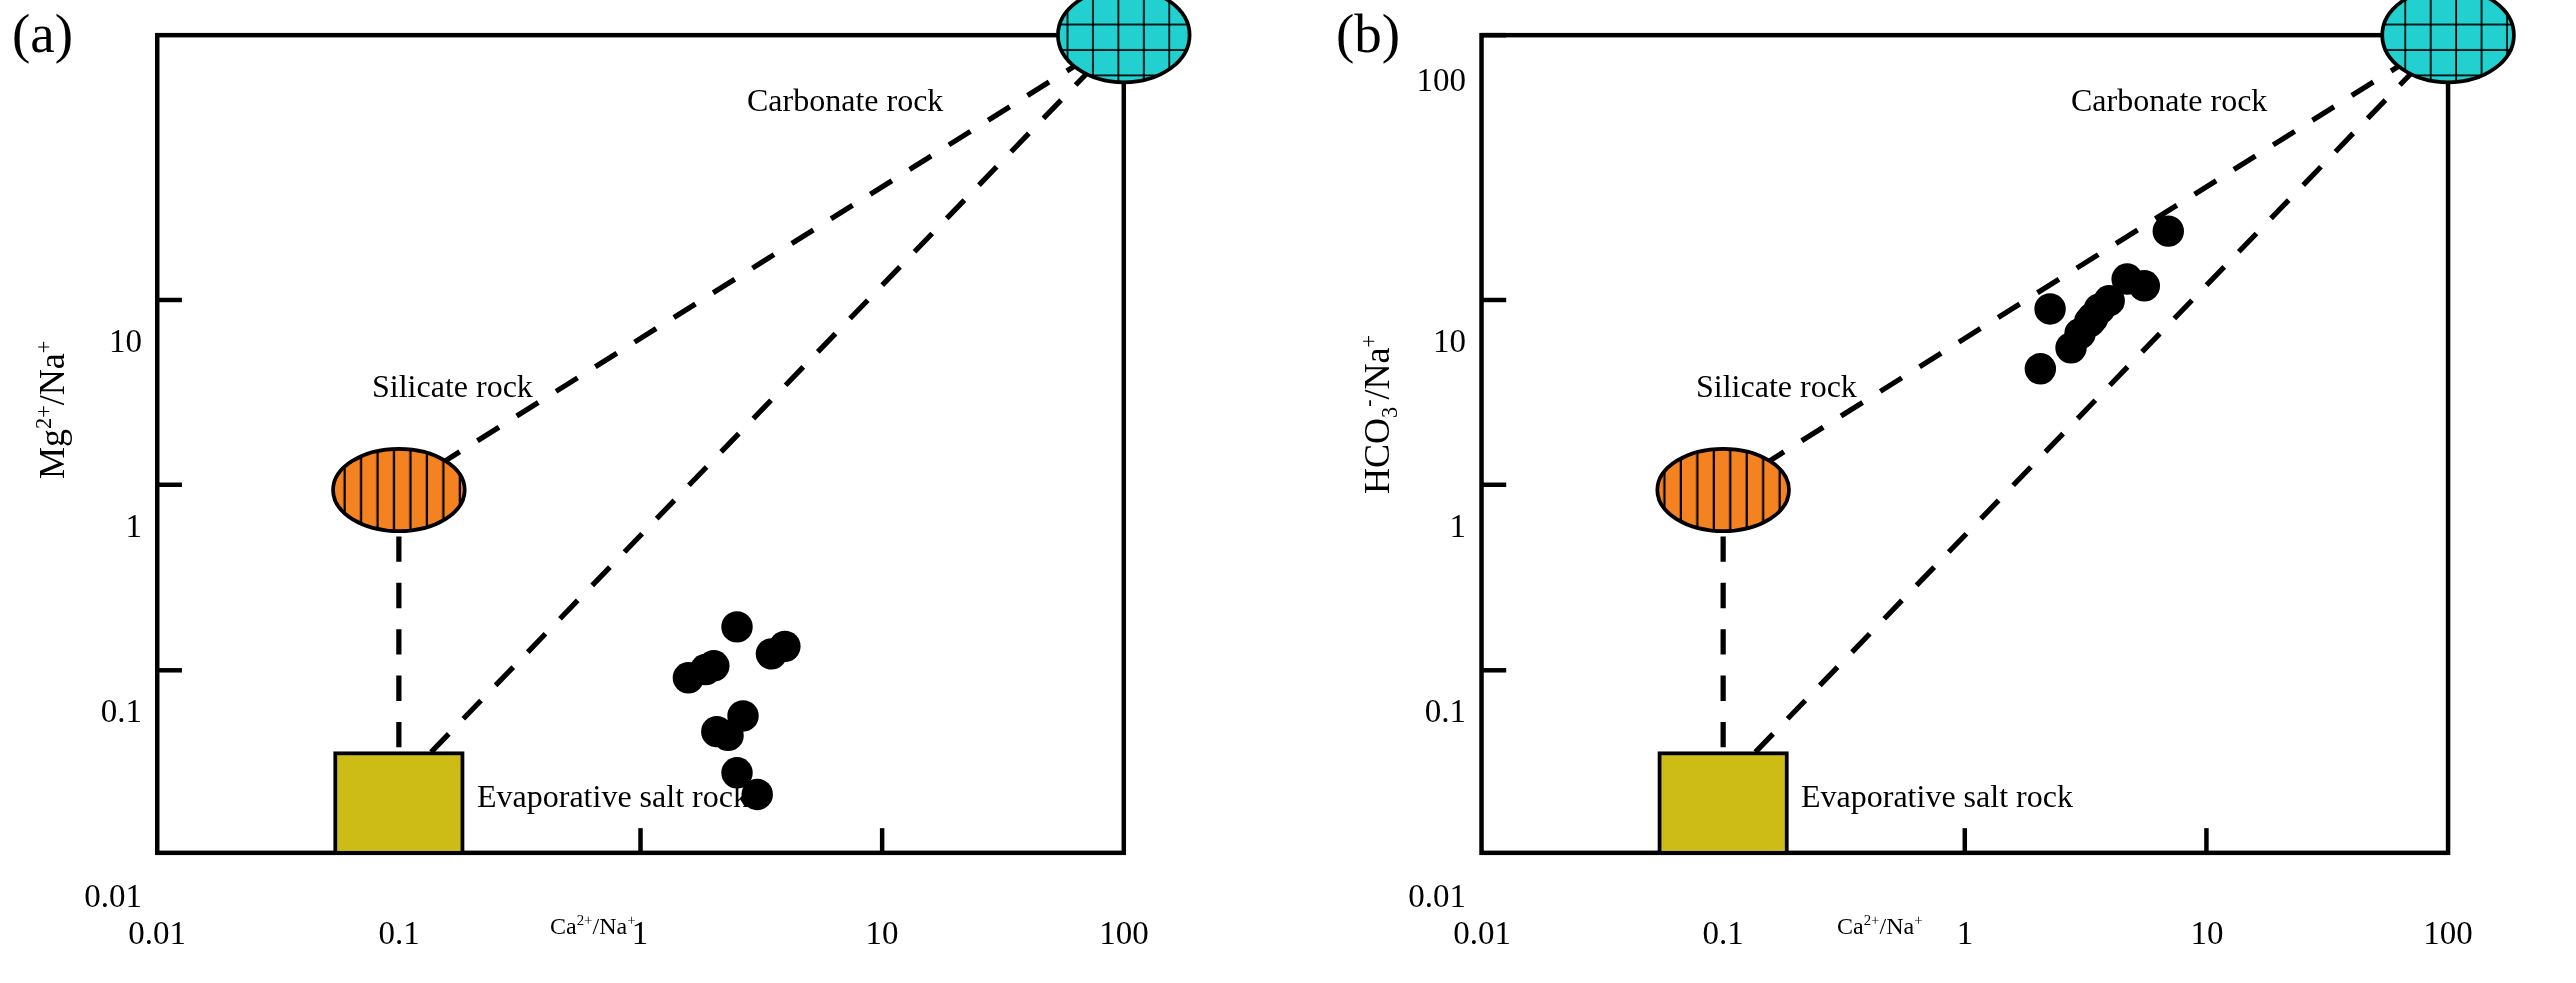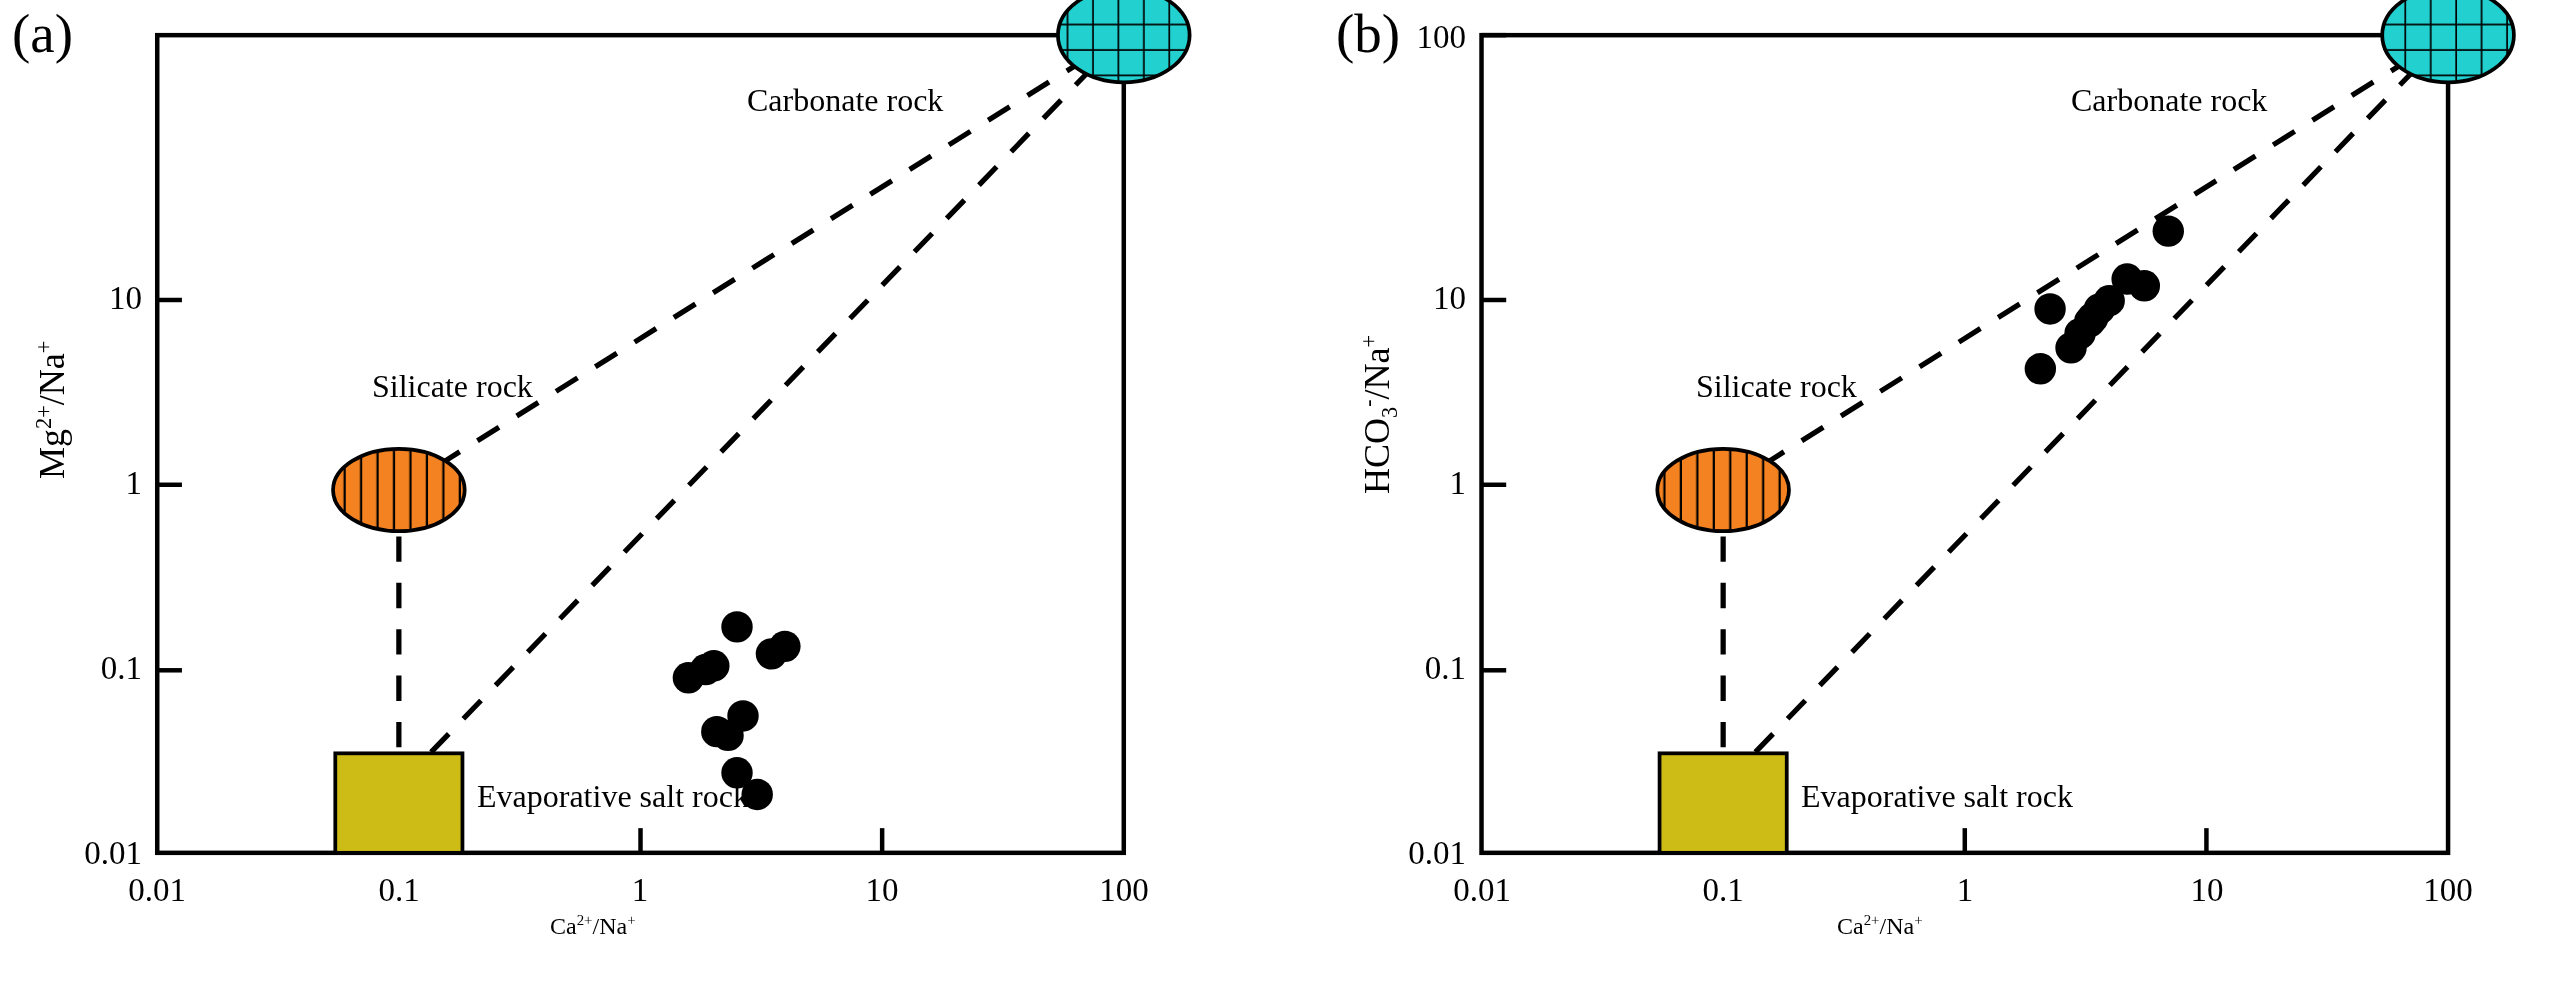--- a/index.html
+++ b/index.html
@@ -5,21 +5,21 @@
   html,body{margin:0;padding:0;background:#ffffff;}
   body{width:2576px;height:983px;font-family:"Liberation Serif",serif;color:#000;}
   #figure{position:relative;width:2576px;height:983px;overflow:hidden;background:#fff;}
   .panel{position:absolute;top:0;height:983px;}
   #panel-a{left:0;width:1287px;}
   #panel-b{left:1287px;width:1289px;}
   .panel-tag{position:absolute;font-size:55px;line-height:1;font-family:"Liberation Serif",serif;}
   .axis-title-x{position:absolute;font-size:24px;line-height:1;white-space:nowrap;}
   .axis-title-y{position:absolute;font-size:36px;line-height:1;white-space:nowrap;
       transform-origin:0 0;transform:rotate(-90deg);}
-  .tick-label{position:absolute;font-size:33px;line-height:1;white-space:nowrap;}
+  .tick-label{position:absolute;font-size:33px;line-height:1;white-space:nowrap;margin-top:43px;}
   .tick-label.xl{transform:translateX(-50%);}
   .tick-label.yl{transform:translateY(-50%);text-align:right;}
   .legend-text{position:absolute;font-size:32px;line-height:1;white-space:nowrap;}
   sup{font-size:0.62em;vertical-align:super;line-height:0;}
   sub{font-size:0.62em;vertical-align:sub;line-height:0;}
   svg{position:absolute;left:0;top:0;overflow:visible;}
 </style>
 </head>
 <body>
 

